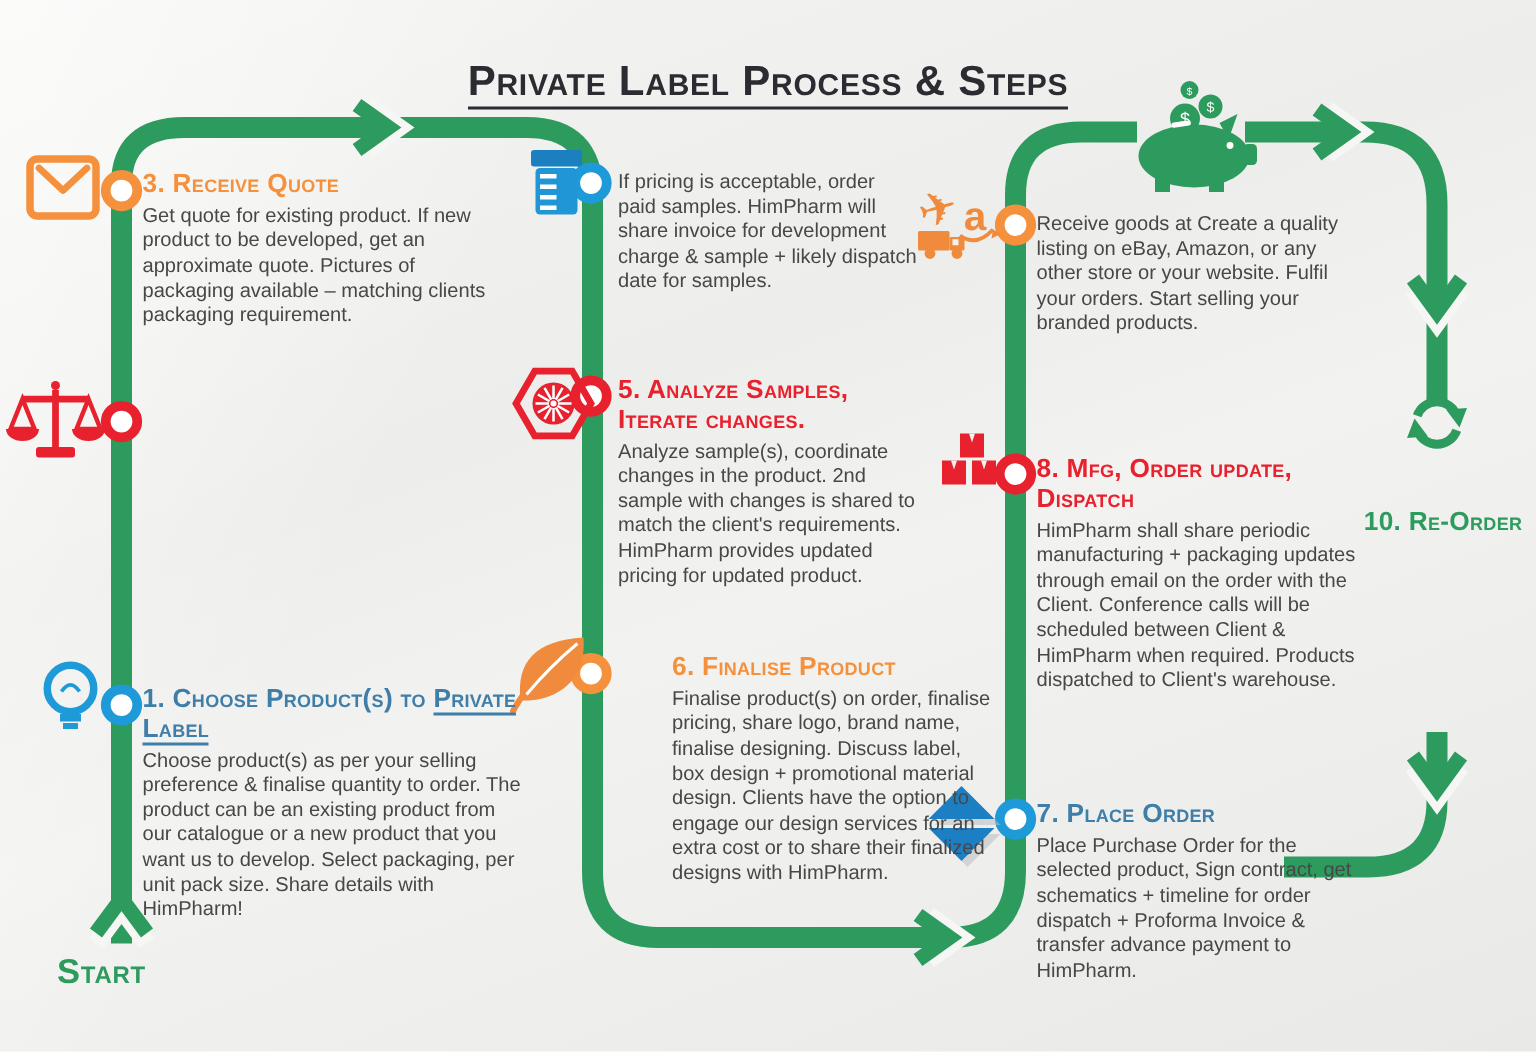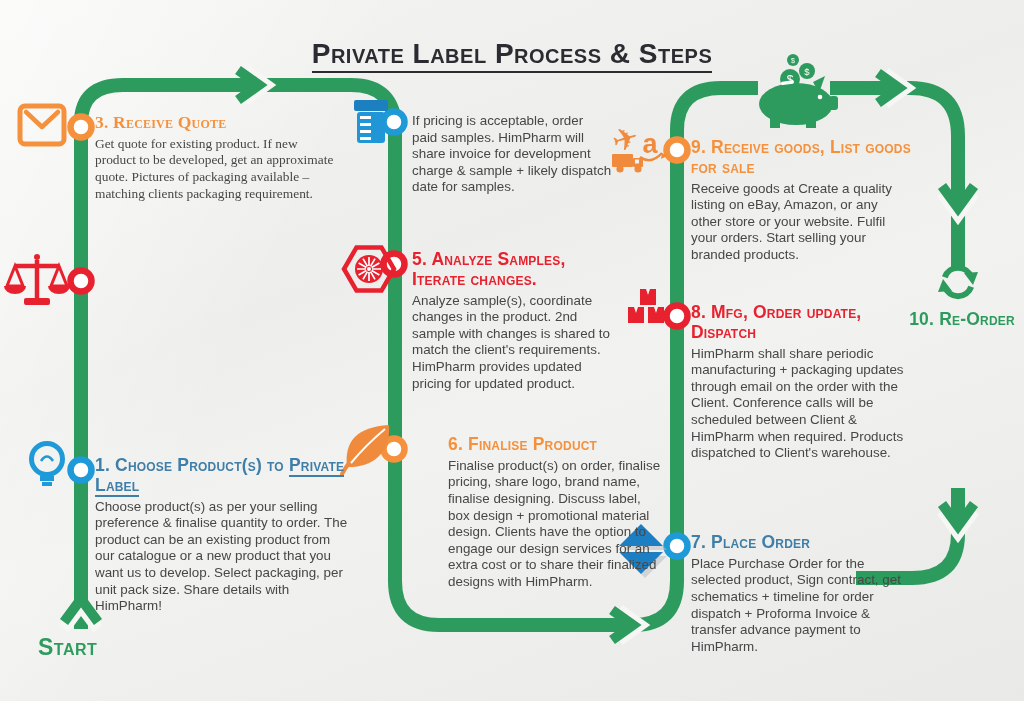--- a/index.html
+++ b/index.html
@@ -17,21 +17,21 @@
   }
   .heading span{display:inline-block;border-bottom:2.5px solid #2b2b31;padding-bottom:1px;}
   .step{position:absolute;}
   .step-title{font-variant:small-caps;font-weight:700;font-size:17.5px;line-height:1.13;letter-spacing:.2px;}
   .step-body{font-size:13.4px;line-height:1.24;color:#474747;margin-top:3px;}
   .c-orange{color:#F5913C}
   .c-red{color:#E8212E}
   .c-blue{color:#3E7EA8}
   .c-green{color:#2E9B5E}
   .u{border-bottom:2px solid #3E7EA8;padding-bottom:0px;}
-  .center{text-align:center;}
+  .center{text-align:center;margin-top:28px;}
   .start-label{
     position:absolute;left:38px;top:634px;
     font-variant:small-caps;font-weight:700;font-size:23px;color:#2E9B5E;letter-spacing:.5px;
   }
 </style>
 </head>
 <body>
 
 <div class="canvas">
 
@@ -178,21 +178,21 @@
       <path d="M978,272 L964,273 L973,285 Z" fill="#2E9B5E"></path>
       <path d="M971.2,286.8 A14,14 0 0 1 944.8,286.8" fill="none" stroke="#2E9B5E" stroke-width="6"></path>
       <path d="M938,292 L952,291 L943,279 Z" fill="#2E9B5E"></path>
     </g>
   </svg>
 
   <div class="heading">
     <span>Private Label Process &amp; Steps</span>
   </div>
 
-  <div class="step" style="left:95px;top:113px;width:245px;font-family:Liberation Serif, serif;">
+  <div class="step" style="left:95px;top:113px;width:245px;">
     <div class="step-title c-orange">3. Receive Quote</div>
     <div class="step-body">Get quote for existing product. If new product to be developed, get an approximate quote. Pictures of packaging available – matching clients packaging requirement.</div>
   </div>
 
 
   <div class="step" style="left:95px;top:456px;width:255px;">
     <div class="step-title c-blue">
       <span>1. Choose Product(s) to</span>
       <span class="u">Private Label</span>
     </div>
@@ -207,21 +207,20 @@
     <div class="step-title c-red">5. Analyze Samples, Iterate changes.</div>
     <div class="step-body">Analyze sample(s), coordinate changes in the product.  2nd sample with changes is shared to match the client's requirements. HimPharm provides updated pricing for updated product.</div>
   </div>
 
   <div class="step" style="left:420px;top:435px;width:218px;margin-left:28px;">
     <div class="step-title c-orange">6. Finalise Product</div>
     <div class="step-body">Finalise product(s) on order, finalise pricing, share logo, brand name, finalise designing. Discuss label, box design + promotional material design. Clients have the option to engage our design services for an extra cost or to share their finalized designs with HimPharm.</div>
   </div>
 
   <div class="step" style="left:691px;top:138px;width:220px;">
-    <div class="step-title c-orange">9. Receive goods, List goods for sale</div>
     <div class="step-body">Receive goods at Create a quality listing on eBay, Amazon, or any other store or your website. Fulfil your orders. Start selling your branded products.</div>
   </div>
 
   <div class="step" style="left:691px;top:303px;width:215px;">
     <div class="step-title c-red">8. Mfg, Order update, Dispatch</div>
     <div class="step-body">HimPharm shall share periodic manufacturing + packaging updates through email on the order with the Client. Conference calls will be scheduled between Client &amp; HimPharm when required. Products dispatched to Client's warehouse.</div>
   </div>
 
   <div class="step" style="left:691px;top:533px;width:215px;">
     <div class="step-title c-blue">7. Place Order</div>

